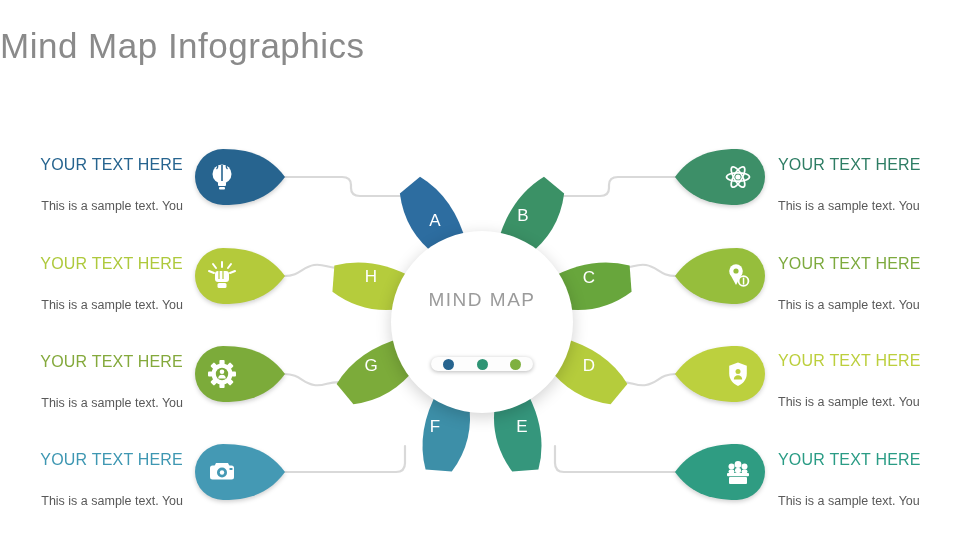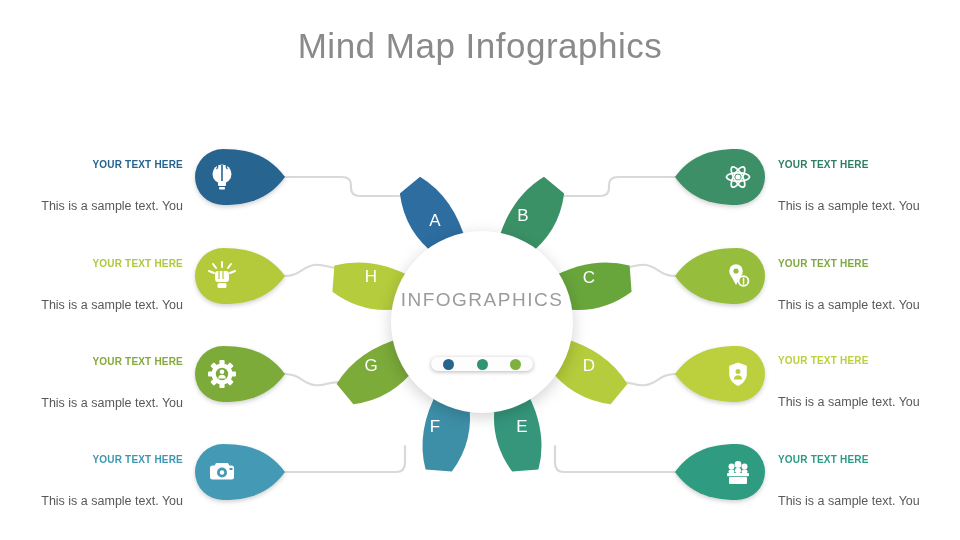--- a/index.html
+++ b/index.html
@@ -1,20 +1,20 @@
 <!DOCTYPE html>
 <html><head>
 <meta charset="utf-8">
 <style>
   * { margin:0; padding:0; box-sizing:border-box; }
   html,body { width:960px; height:540px; background:#ffffff; overflow:hidden;
               font-family:"Liberation Sans", sans-serif; }
   .slide { position:relative; width:960px; height:540px; background:#fff; }
 
-  .title { position:absolute; top:26px; left:0; width:960px; text-align:center;
+  .title { position:absolute; top:26px; left:0; width:960px; text-align:left;
            font-size:35px; font-weight:400; color:#8a8a8a; letter-spacing:0.5px; }
   .subtitle { position:absolute; top:84px; left:0; width:960px; text-align:center;
               font-size:12px; font-weight:400; color:#a9a9a9; letter-spacing:0.3px; }
 
   svg.diagram { position:absolute; left:0; top:0; width:960px; height:540px; }
 
   .connector { stroke:#d9d9d9; stroke-width:2.2; fill:none; stroke-linecap:round; }
   .teardrop { filter:drop-shadow(0 2px 2px rgba(0,0,0,0.18)); }
 
   .petal-letter { position:absolute; transform:translate(-50%,-50%); color:#ffffff;
@@ -27,21 +27,21 @@
   .center-text { margin-top:55px; text-align:center; color:#9b9b9b;
                  font-size:19px; letter-spacing:1.5px; line-height:28px; }
   .dots-pill { position:absolute; left:50%; transform:translateX(-50%); top:126px;
                width:102px; height:14px; background:#fdfdfd; border-radius:7px;
                box-shadow:0 1px 4px rgba(0,0,0,0.28);
                display:flex; align-items:center; justify-content:space-between;
                padding:0 12px; }
   .dot { width:11px; height:11px; border-radius:50%; }
 
   .tb { position:absolute; width:172px; }
-  .tb h3 { font-size:10px; font-weight:bold; letter-spacing:0.2px; line-height:17px; }
+  .tb h3 { font-size:16px; font-weight:normal; letter-spacing:0.2px; line-height:17px; }
   .tb p  { margin-top:26px; font-size:12.5px; color:#595959; line-height:15px; }
   .tb.left  { right:777px; text-align:right; }
   .tb.right { left:778px;  text-align:left; }
 </style>
 </head>
 <body>
 
 <div class="slide">
 
   <h1 class="title">Mind Map Infographics</h1>
@@ -157,21 +157,21 @@
   <span class="petal-letter" style="left:523px; top:216px;">B</span>
   <span class="petal-letter" style="left:589px; top:278px;">C</span>
   <span class="petal-letter" style="left:589px; top:366px;">D</span>
   <span class="petal-letter" style="left:522px; top:427px;">E</span>
   <span class="petal-letter" style="left:435px; top:427px;">F</span>
   <span class="petal-letter" style="left:371px; top:366px;">G</span>
   <span class="petal-letter" style="left:371px; top:277px;">H</span>
 
   <div class="center-circle">
     <div class="center-text">
-      <div>INFOGRAPHICS</div>
+      <div>MIND MAP</div>
     </div>
     <div class="dots-pill">
       <span class="dot" style="background-color: rgb(38, 100, 143);"></span>
       <span class="dot" style="background-color: rgb(46, 148, 116);"></span>
       <span class="dot" style="background-color: rgb(127, 176, 63);"></span>
     </div>
   </div>
 
   <div class="tb left" style="top:156px;">
     <h3 style="color: rgb(38, 100, 143);">YOUR TEXT HERE</h3>

